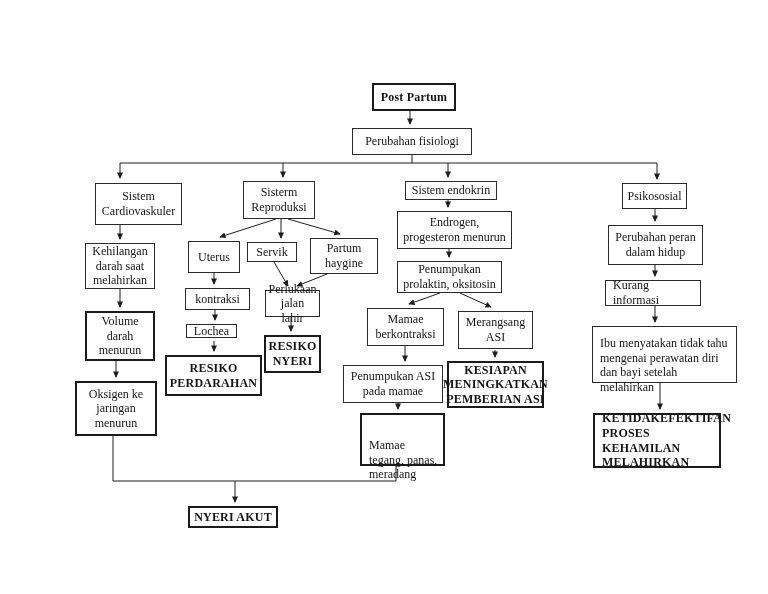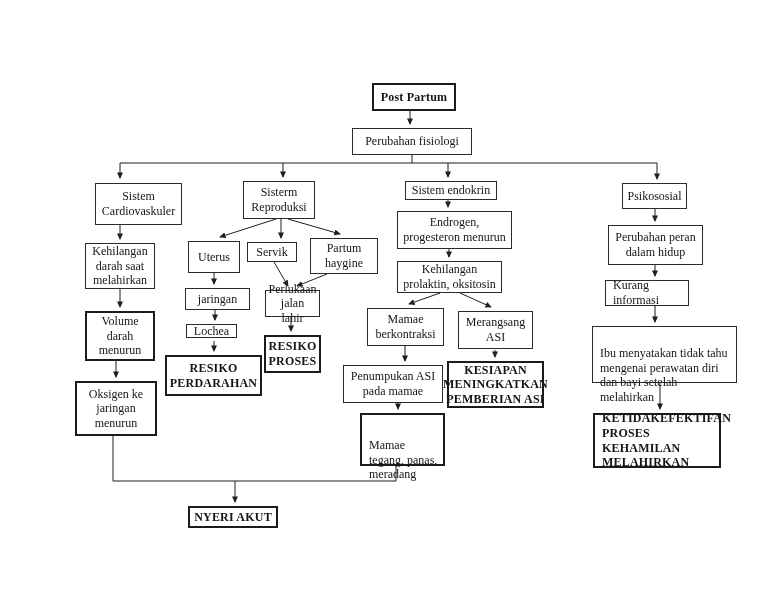--- a/index.html
+++ b/index.html
@@ -89,36 +89,36 @@
 
   <div class="node" style="left:95px;top:175px;width:87px;height:42px">Sistem Cardiovaskuler</div>
   <div class="node" style="left:85px;top:235px;width:70px;height:46px">Kehilangan darah saat melahirkan</div>
   <div class="node strong" style="left:85px;top:303px;width:70px;height:50px">Volume darah menurun</div>
   <div class="node" style="left:243px;top:173px;width:72px;height:38px">Sisterm Reproduksi</div>
 
   <div class="node strong" style="left:75px;top:373px;width:82px;height:55px">Oksigen ke jaringan menurun</div>
   <div class="node" style="left:188px;top:233px;width:52px;height:32px">Uterus</div>
   <div class="node" style="left:247px;top:234px;width:50px;height:20px">Servik</div>
   <div class="node" style="left:310px;top:230px;width:68px;height:36px">Partum haygine</div>
-  <div class="node" style="left:185px;top:280px;width:65px;height:22px">jaringan</div>
+  <div class="node" style="left:185px;top:280px;width:65px;height:22px">kontraksi</div>
   <div class="node" style="left:186px;top:316px;width:51px;height:14px">Lochea</div>
   <div class="node strong bold" style="left:165px;top:347px;width:97px;height:41px">RESIKO PERDARAHAN</div>
   <div class="node" style="left:265px;top:282px;width:55px;height:27px">Perlukaan jalan lahir</div>
-  <div class="node strong bold" style="left:264px;top:327px;width:57px;height:38px">RESIKO PROSES</div>
+  <div class="node strong bold" style="left:264px;top:327px;width:57px;height:38px">RESIKO NYERI</div>
 
   <div class="node" style="left:405px;top:173px;width:92px;height:19px">Sistem endokrin</div>
   <div class="node" style="left:397px;top:203px;width:115px;height:38px">Endrogen, progesteron menurun</div>
-  <div class="node" style="left:397px;top:253px;width:105px;height:32px">Kehilangan prolaktin, oksitosin</div>
+  <div class="node" style="left:397px;top:253px;width:105px;height:32px">Penumpukan prolaktin, oksitosin</div>
   <div class="node" style="left:367px;top:300px;width:77px;height:38px">Mamae berkontraksi</div>
   <div class="node" style="left:458px;top:303px;width:75px;height:38px">Merangsang ASI</div>
   <div class="node" style="left:343px;top:357px;width:100px;height:38px">Penumpukan ASI pada mamae</div>
   <div class="node strong bold" style="left:447px;top:353px;width:97px;height:47px">KESIAPAN MENINGKATKAN PEMBERIAN ASI</div>
   <div class="node strong left" style="left:360px;top:405px;width:85px;height:53px;align-items:flex-start;padding-top:23px">Mamae tegang, panas, meradang</div>
 
   <div class="node" style="left:622px;top:175px;width:65px;height:26px">Psikososial</div>
   <div class="node" style="left:608px;top:217px;width:95px;height:40px">Perubahan peran dalam hidup</div>
-  <div class="node left" style="left:605px;top:272px;width:84px;height:26px">Kurang informasi</div>
-  <div class="node left" style="left:592px;top:318px;width:145px;height:57px;align-items:flex-start;padding-top:19px">Ibu menyatakan tidak tahu mengenai perawatan diri dan bayi setelah melahirkan</div>
+  <div class="node left" style="left:605px;top:272px;width:96px;height:26px">Kurang informasi</div>
+  <div class="node left" style="left:592px;top:318px;width:145px;height:57px;align-items:flex-start;padding-top:9px">Ibu menyatakan tidak tahu mengenai perawatan diri dan bayi setelah melahirkan</div>
   <div class="node strong bold left" style="left:593px;top:405px;width:128px;height:55px">KETIDAKEFEKTIFAN PROSES KEHAMILAN MELAHIRKAN</div>
 
   <div class="node strong bold" style="left:188px;top:498px;width:90px;height:22px">NYERI AKUT</div>
 
 </div>
 
 </body></html>

